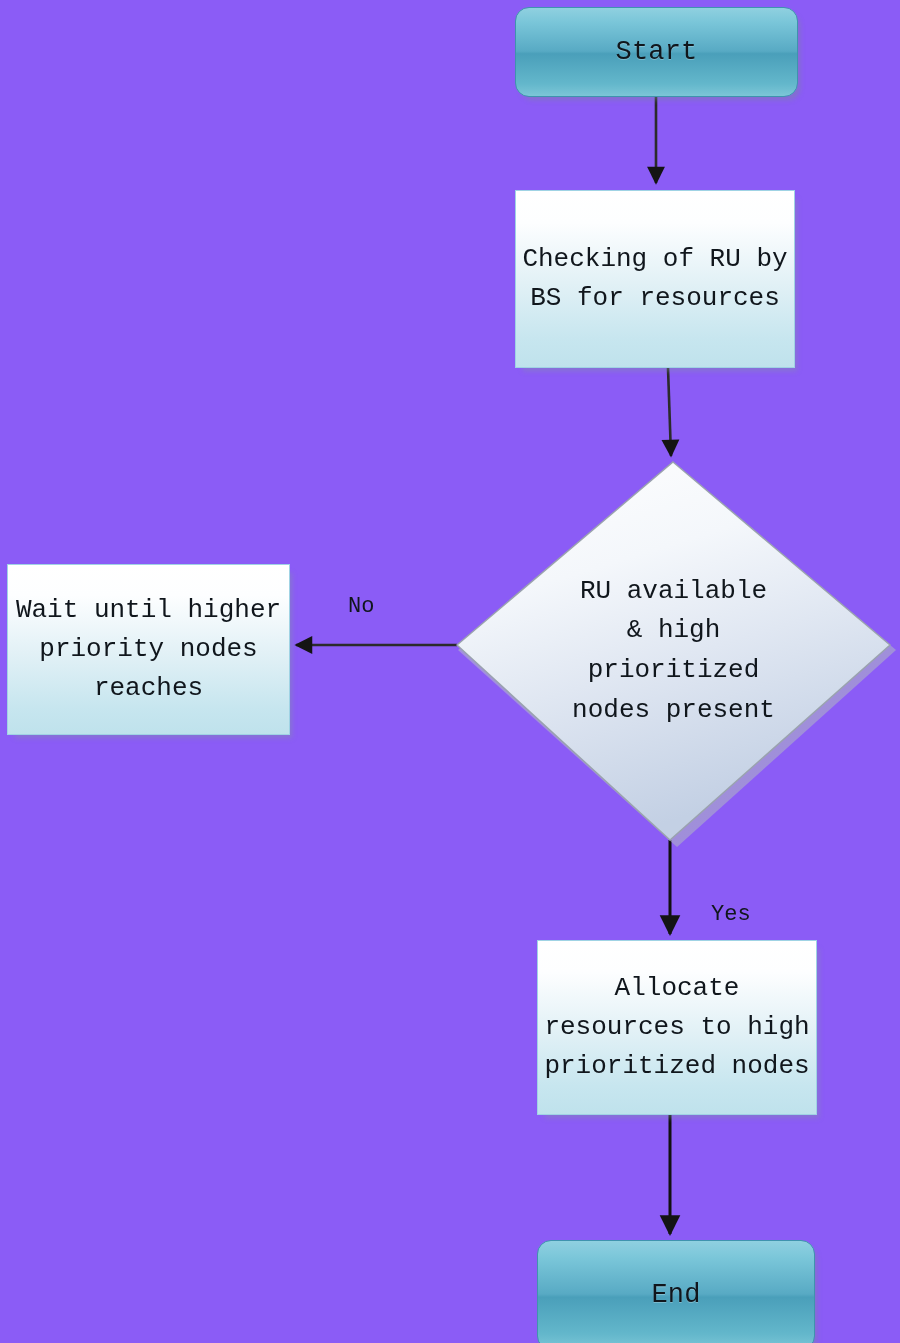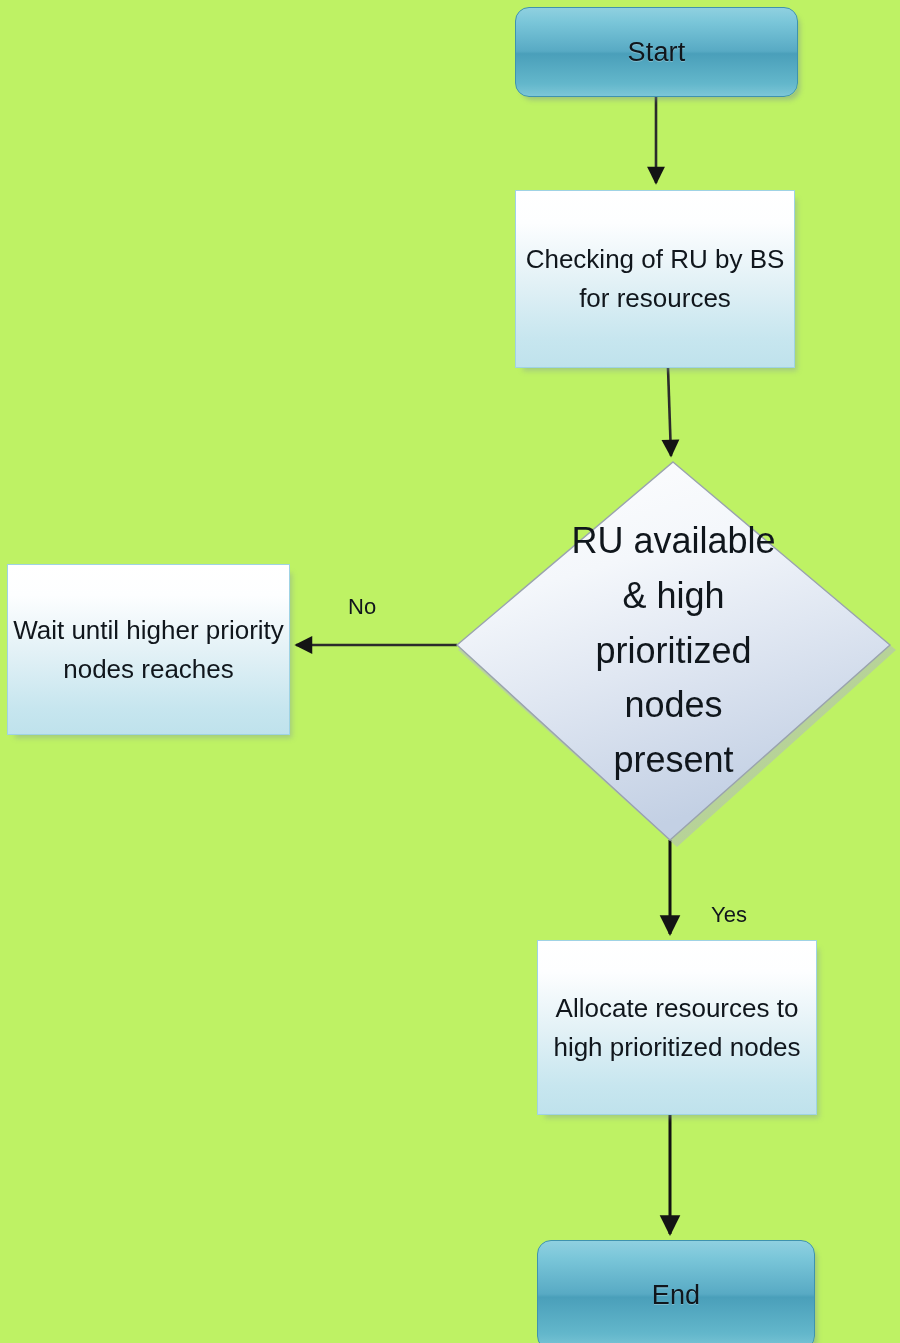--- a/index.html
+++ b/index.html
@@ -1,21 +1,21 @@
 <!DOCTYPE html>
 <html><head>
 <meta charset="utf-8">
 <style>
   html,body{margin:0;padding:0;background:#ffffff;}
   #canvas{
     position:relative;
     width:900px;height:1343px;
-    background:#bef264;
+    background:#8b5cf6;
     overflow:hidden;
-    font-family:Liberation Sans, sans-serif;
+    font-family:Liberation Mono, monospace;
   }
   
   .term{
     position:absolute;
     border-radius:14px;
     background:linear-gradient(180deg,
         #8fd0e0 0%,
         #7ac6d9 16%,
         #58aac4 49%,
         #4a9fba 52%,
@@ -47,21 +47,21 @@
   .proc .txt{
     font-size:26px;line-height:1.50;color:#10161c;text-align:center;
     padding:0 4px;
   }
   
   .decision{position:absolute;}
   .decision svg{display:block;overflow:visible;}
   .decision .dtext{
     position:absolute;left:0;top:0;width:100%;height:100%;
     display:flex;align-items:center;justify-content:center;
-    text-align:center;font-size:36px;line-height:1.52;color:#10161c;
+    text-align:center;font-size:26px;line-height:1.52;color:#10161c;
     pointer-events:none;
   }
   
   .conn{position:absolute;left:0;top:0;width:900px;height:1343px;
         pointer-events:none;}
   
   .elabel{
     position:absolute;font-size:22px;color:#10161c;
     white-space:nowrap;
   }

